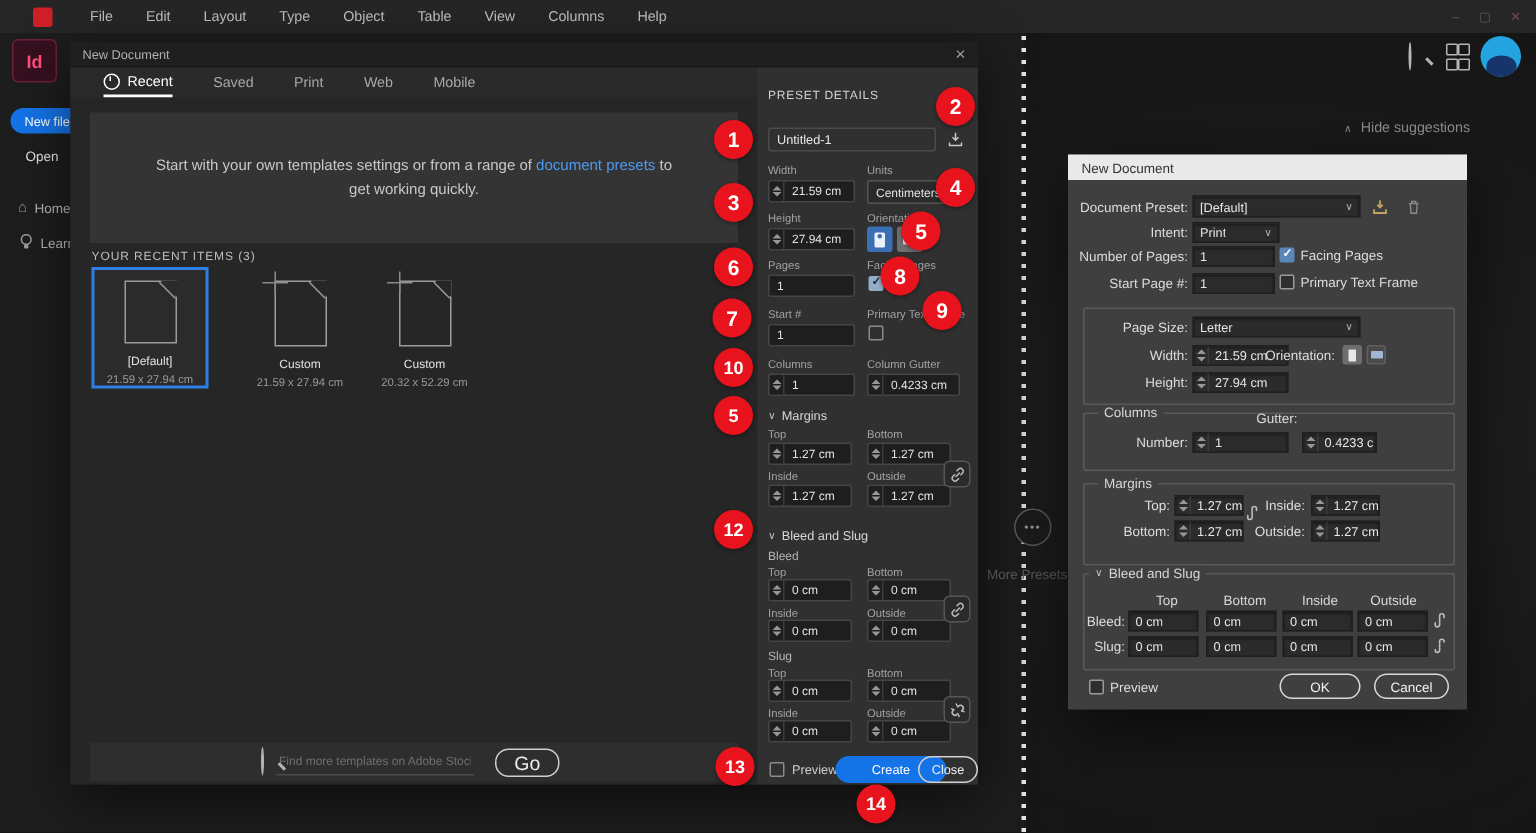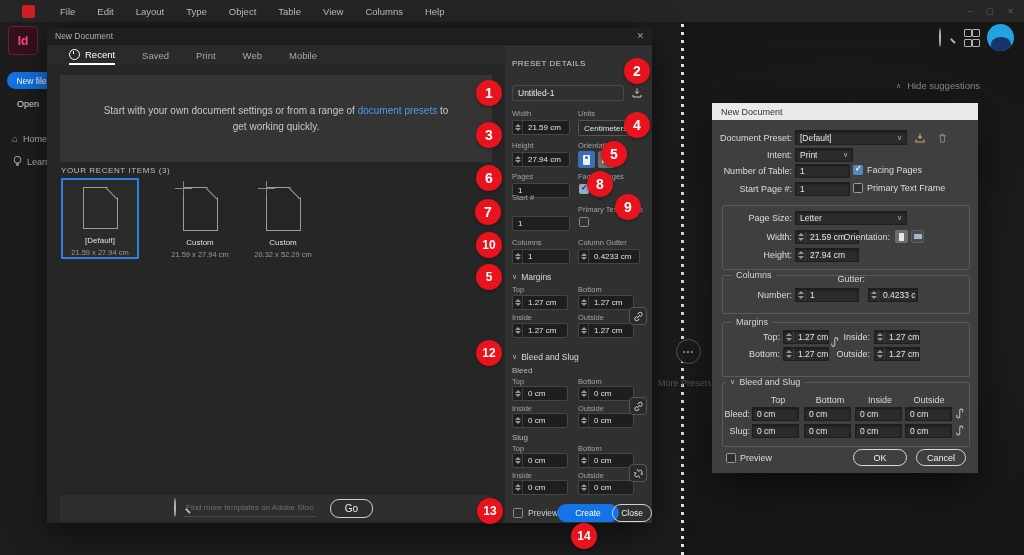--- a/index.html
+++ b/index.html
@@ -76,21 +76,21 @@
   .cross::before{content:'';position:absolute;left:0;top:7px;width:17px;height:1px;background:#8a8a8a}
   .cross::after{content:'';position:absolute;left:8px;top:0;width:1px;height:15px;background:#8a8a8a}
   .card .nm{margin-top:7px;font-size:8px;color:#e2e2e2}
   .card .sz{margin-top:3px;font-size:7.5px;color:#9a9a9a}
 
   .sstrip{position:absolute;left:13px;top:430px;width:432px;height:26px;background:#2e2e2e;display:flex;align-items:center}
   .ssearch{width:128px;background:transparent;border:none;outline:none;border-bottom:1px solid #4a4a4a;
            font-size:8px;color:#bbb;font-family:"Liberation Sans",sans-serif;height:14px;margin-left:8px}
   .ssearch::placeholder{color:#6f6f6f}
   .go{margin-left:14px;width:41px;height:17px;border:1px solid #cfcfcf;border-radius:9px;display:flex;align-items:center;
-      justify-content:center;font-size:10px;color:#efefef}
+      justify-content:center;font-size:13px;color:#efefef}
 
   
   .panel{position:absolute;left:458px;top:17px;width:147px;height:478px;background:#303030}
   .plb{position:absolute;font-size:7.5px;color:#a2a2a2;white-space:nowrap}
   .phead{position:absolute;font-size:8px;letter-spacing:.5px;color:#d2d2d2}
   .psec{position:absolute;font-size:8.5px;color:#d8d8d8;display:flex;align-items:center;gap:4px;white-space:nowrap}
   .psec .chev{font-size:7px;color:#bdbdbd}
   .psub{position:absolute;font-size:8px;color:#b5b5b5}
   .fld{position:absolute;height:15px;background:#1e1e1e;border:1px solid #454545;border-radius:2px;display:flex;
        align-items:center;font-size:8px;color:#e2e2e2;box-sizing:border-box}
@@ -235,21 +235,21 @@
       <span class="tab">
           <span>Web</span>
         </span>
       <span class="tab">
           <span>Mobile</span>
         </span>
     </div>
 
     <div class="dlg-main">
       <div class="hero">
-        <p><span>Start with your own document settings or from a range of </span><a href="#">document presets</a><span> to get working quickly.</span></p>
+        <p><span>Start with your own templates settings or from a range of </span><a href="#">document presets</a><span> to get working quickly.</span></p>
       </div>
       <div class="recent-h">YOUR RECENT ITEMS (3)</div>
 
       <div class="card sel" style="left:14px">
         <div class="pg"></div>
         <div class="nm">[Default]</div>
         <div class="sz">21.59 x 27.94 cm</div>
       </div>
       <div class="card" style="left:114px">
         <div class="pg">
@@ -312,21 +312,21 @@
           <span class="ph-l"></span>
         </div>
 
       <div class="plb" style="left:7px;top:127px">Pages</div>
       <div class="fld" style="left:7px;top:138px;width:58px">
         <span class="v">1</span>
       </div>
       <div class="plb" style="left:73px;top:127px">Facing Pages</div>
       <div class="cb on" style="left:74px;top:139px"></div>
 
-      <div class="plb" style="left:7px;top:148px">Start #</div>
+      <div class="plb" style="left:7px;top:160px">Start #</div>
       <div class="fld" style="left:7px;top:171px;width:58px">
         <span class="v">1</span>
       </div>
       <div class="plb" style="left:73px;top:160px">Primary Text Frame</div>
       <div class="cb" style="left:74px;top:172px"></div>
 
       <div class="plb" style="left:7px;top:193px">Columns</div>
       <div class="fld" style="left:7px;top:204px;width:58px">
         <span class="stp">
             <i class="u"></i>
@@ -468,21 +468,21 @@
       <div class="linkbtn" style="left:124px;top:419px">
         <svg width="11" height="11" viewBox="0 0 24 24" fill="none" stroke="#bdbdbd" stroke-width="2.2" stroke-linecap="round">
             <path d="M6.5 11l-1.3 1.3a4 4 0 0 0 5.7 5.7l1.3-1.3"></path>
             <path d="M17.5 13l1.3-1.3a4 4 0 0 0-5.7-5.7l-1.3 1.3"></path>
             <path d="M10 3l.8 2.2M3 10l2.2.8M21 14l-2.2-.8M14 21l-.8-2.2"></path>
           </svg>
       </div>
 
       <div class="cb" style="left:8px;top:463px"></div>
       <div class="plb" style="left:23px;top:463px;font-size:8.5px;color:#cfcfcf">Preview</div>
-      <div class="pill-blue" style="left:52px;top:459px;width:62px;height:18px">Create</div>
+      <div class="pill-blue" style="left:52px;top:459px;width:74px;height:18px">Create</div>
       <div class="pill-line" style="left:107px;top:459px;width:40px;height:18px">Close</div>
     </div>
   </div>
 
   <div class="ld">
     <div class="ld-title">
       <span>New Document</span>
     </div>
 
     <div class="rlb" style="left:2px;top:30px;width:78px">Document Preset:</div>
@@ -501,21 +501,21 @@
           <path d="M5 7h14M9 7V4h6v3M7 7l1 14h8l1-14"></path>
         </svg>
     </div>
 
     <div class="rlb" style="left:30px;top:47px;width:50px">Intent:</div>
     <div class="lfld" style="left:83px;top:45px;width:58px">
       <span class="v">Print</span>
       <span class="ddar">∨</span>
     </div>
 
-    <div class="rlb" style="left:2px;top:63px;width:78px">Number of Table:</div>
+    <div class="rlb" style="left:2px;top:63px;width:78px">Number of Pages:</div>
     <div class="lfld" style="left:83px;top:61px;width:55px">
       <span class="v">1</span>
     </div>
     <div class="lcb on" style="left:141px;top:62px"></div>
     <div class="clab" style="left:155px;top:62px">Facing Pages</div>
 
     <div class="rlb" style="left:2px;top:81px;width:78px">Start Page #:</div>
     <div class="lfld" style="left:83px;top:79px;width:55px">
       <span class="v">1</span>
     </div>

